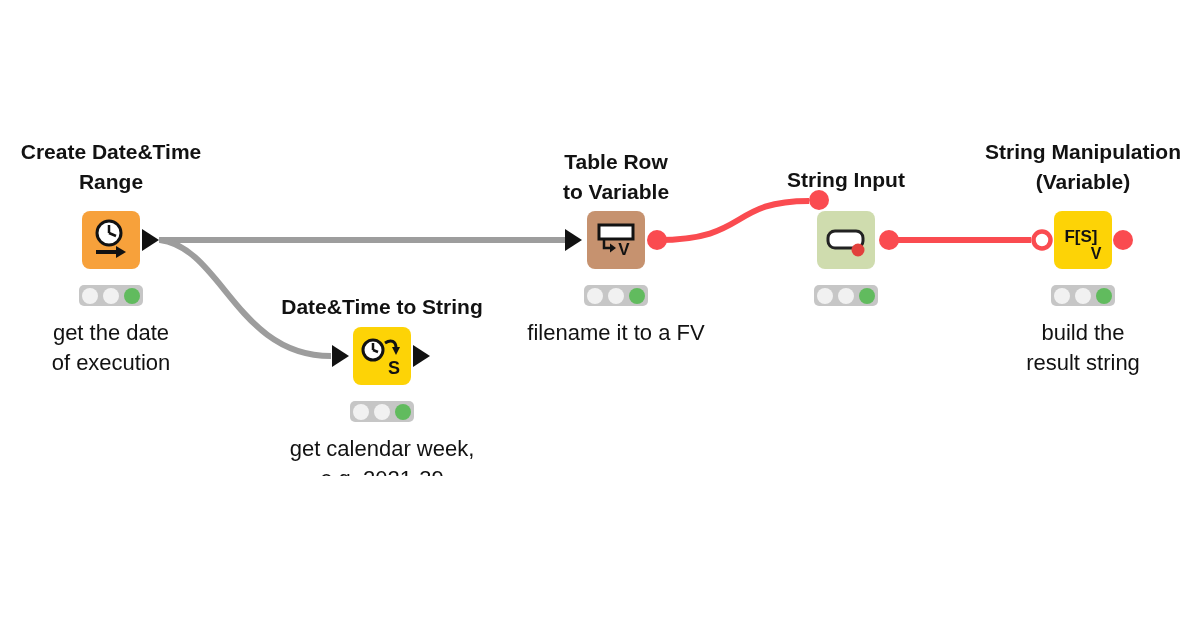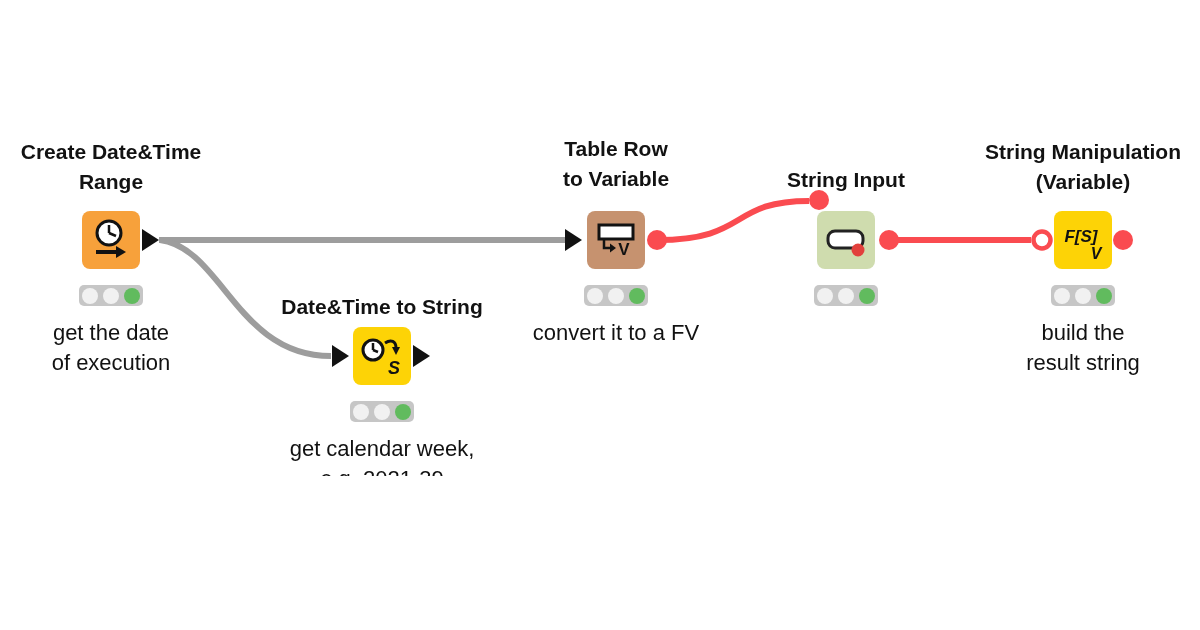--- a/index.html
+++ b/index.html
@@ -11,21 +11,21 @@
     font-family:"Liberation Sans", sans-serif;
     color:#121212;
     padding-left:8px;
   }
   .edges-layer{position:absolute;left:0;top:0;width:1200px;height:630px;}
   .node{
     position:absolute;width:58px;height:58px;border-radius:8px;
   }
   .node svg.icon{position:absolute;left:0;top:0;width:58px;height:58px;}
   .node-orange{background:#F7A13B;}
-  .node-yellow{background:#FDD306;font-style:italic;}
+  .node-yellow{background:#FDD306;}
   .node-tan{background:#C6926F;}
   .node-sage{background:#CFDCAE;}
   .node-title{
     position:absolute;width:320px;text-align:center;
     font-size:21px;font-weight:bold;line-height:30px;
     white-space:pre-line;color:#121212;
   }
   .node-caption{
     position:absolute;width:320px;text-align:center;
     font-size:22px;font-weight:normal;line-height:30px;
@@ -98,36 +98,36 @@
     </svg>
   </div>
   <div class="status" style="left:350px;top:401px">
     <span class="light off"></span>
     <span class="light off"></span>
     <span class="light green"></span>
   </div>
   <div class="node-caption" style="left:222px;top:434px">get calendar week,
 e.g. 2021-39</div>
 
-  <div class="node-title" style="left:456px;top:134px">Table Row
+  <div class="node-title" style="left:456px;top:147px">Table Row
 to Variable</div>
   <div class="node node-tan" style="left:587px;top:211px">
     <svg class="icon" viewBox="0 0 58 58">
       <rect x="12" y="14" width="34" height="14" fill="#ffffff" stroke="#121212" stroke-width="3"></rect>
       <path d="M17,28 V37 H24" stroke="#121212" stroke-width="2.5" fill="none"></path>
       <polygon points="23,32.5 23,41.5 29,37" fill="#121212"></polygon>
       <text x="37" y="44" font-size="17" text-anchor="middle">V</text>
     </svg>
   </div>
   <div class="status" style="left:584px;top:285px">
     <span class="light off"></span>
     <span class="light off"></span>
     <span class="light green"></span>
   </div>
-  <div class="node-caption" style="left:456px;top:318px">convert it to a FV</div>
+  <div class="node-caption" style="left:456px;top:318px">filename it to a FV</div>
 
   <div class="node-title" style="left:686px;top:165px">String Input</div>
   <div class="node node-sage" style="left:817px;top:211px">
     <svg class="icon" viewBox="0 0 58 58">
       <rect x="11" y="20" width="35" height="17" rx="7" fill="#ffffff" stroke="#222222" stroke-width="3"></rect>
       <circle cx="41" cy="39" r="6.5" fill="#E2403C"></circle>
     </svg>
   </div>
   <div class="status" style="left:814px;top:285px">
     <span class="light off"></span>

